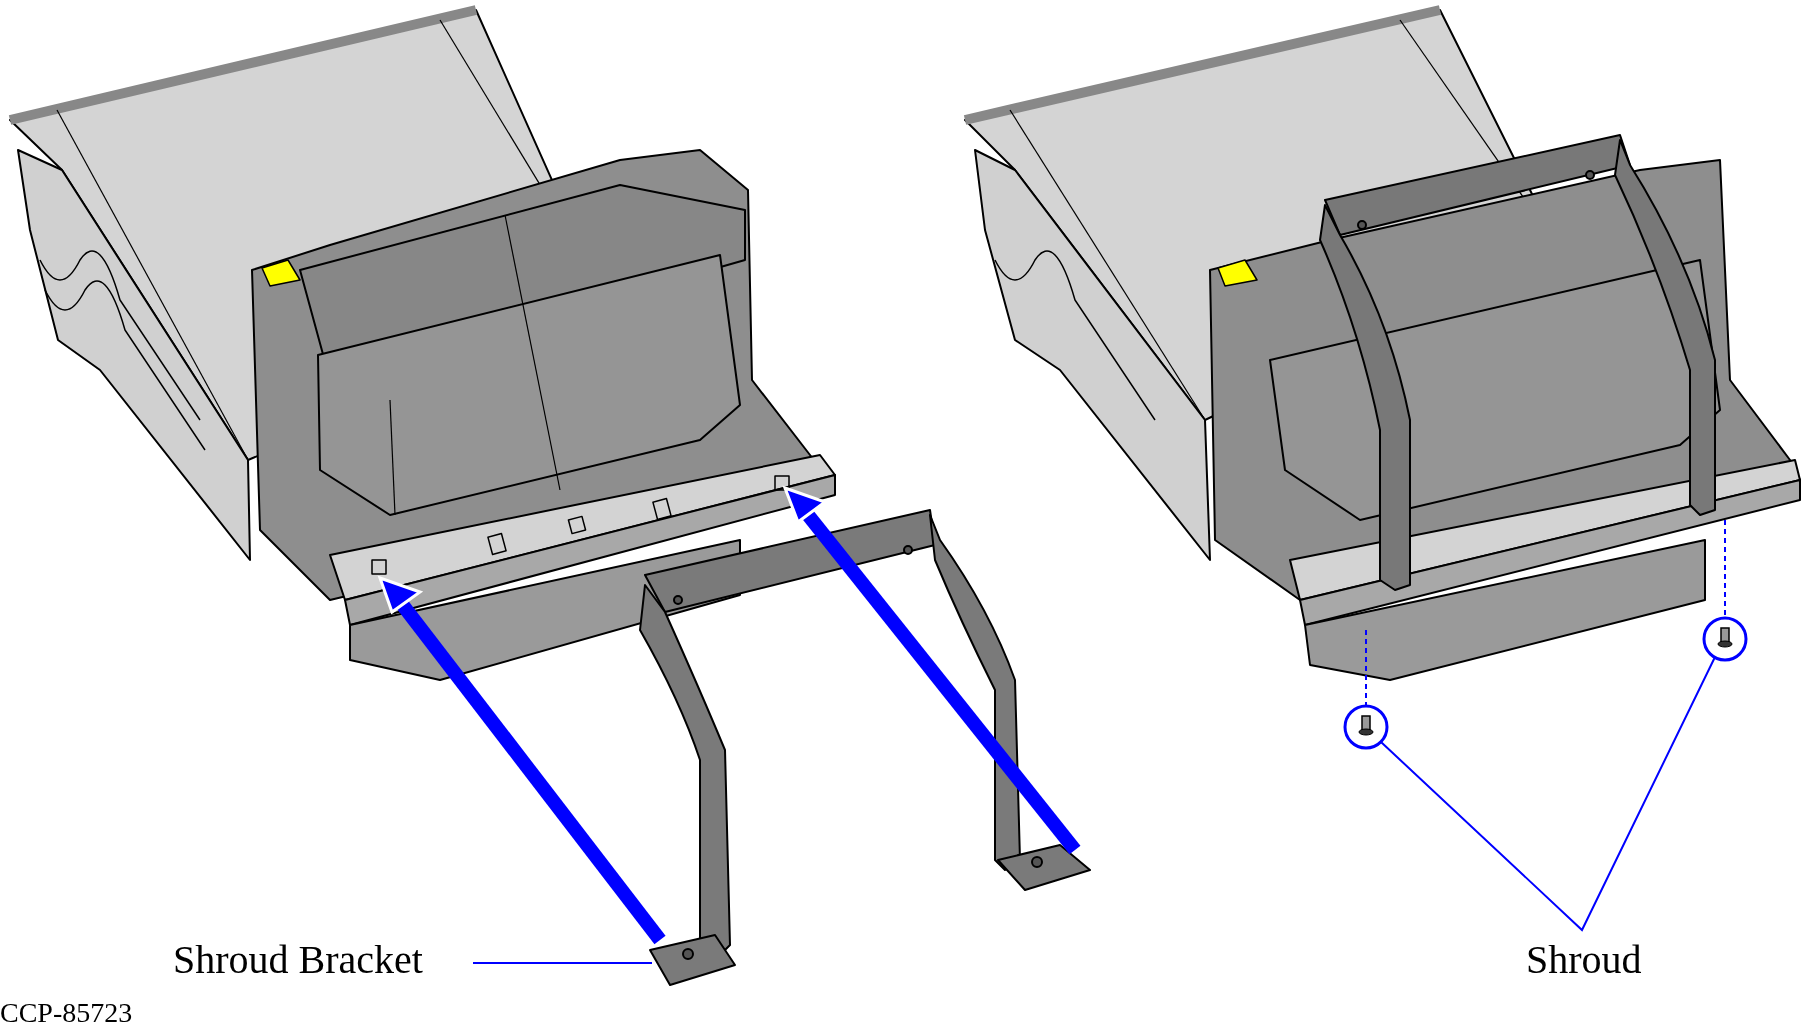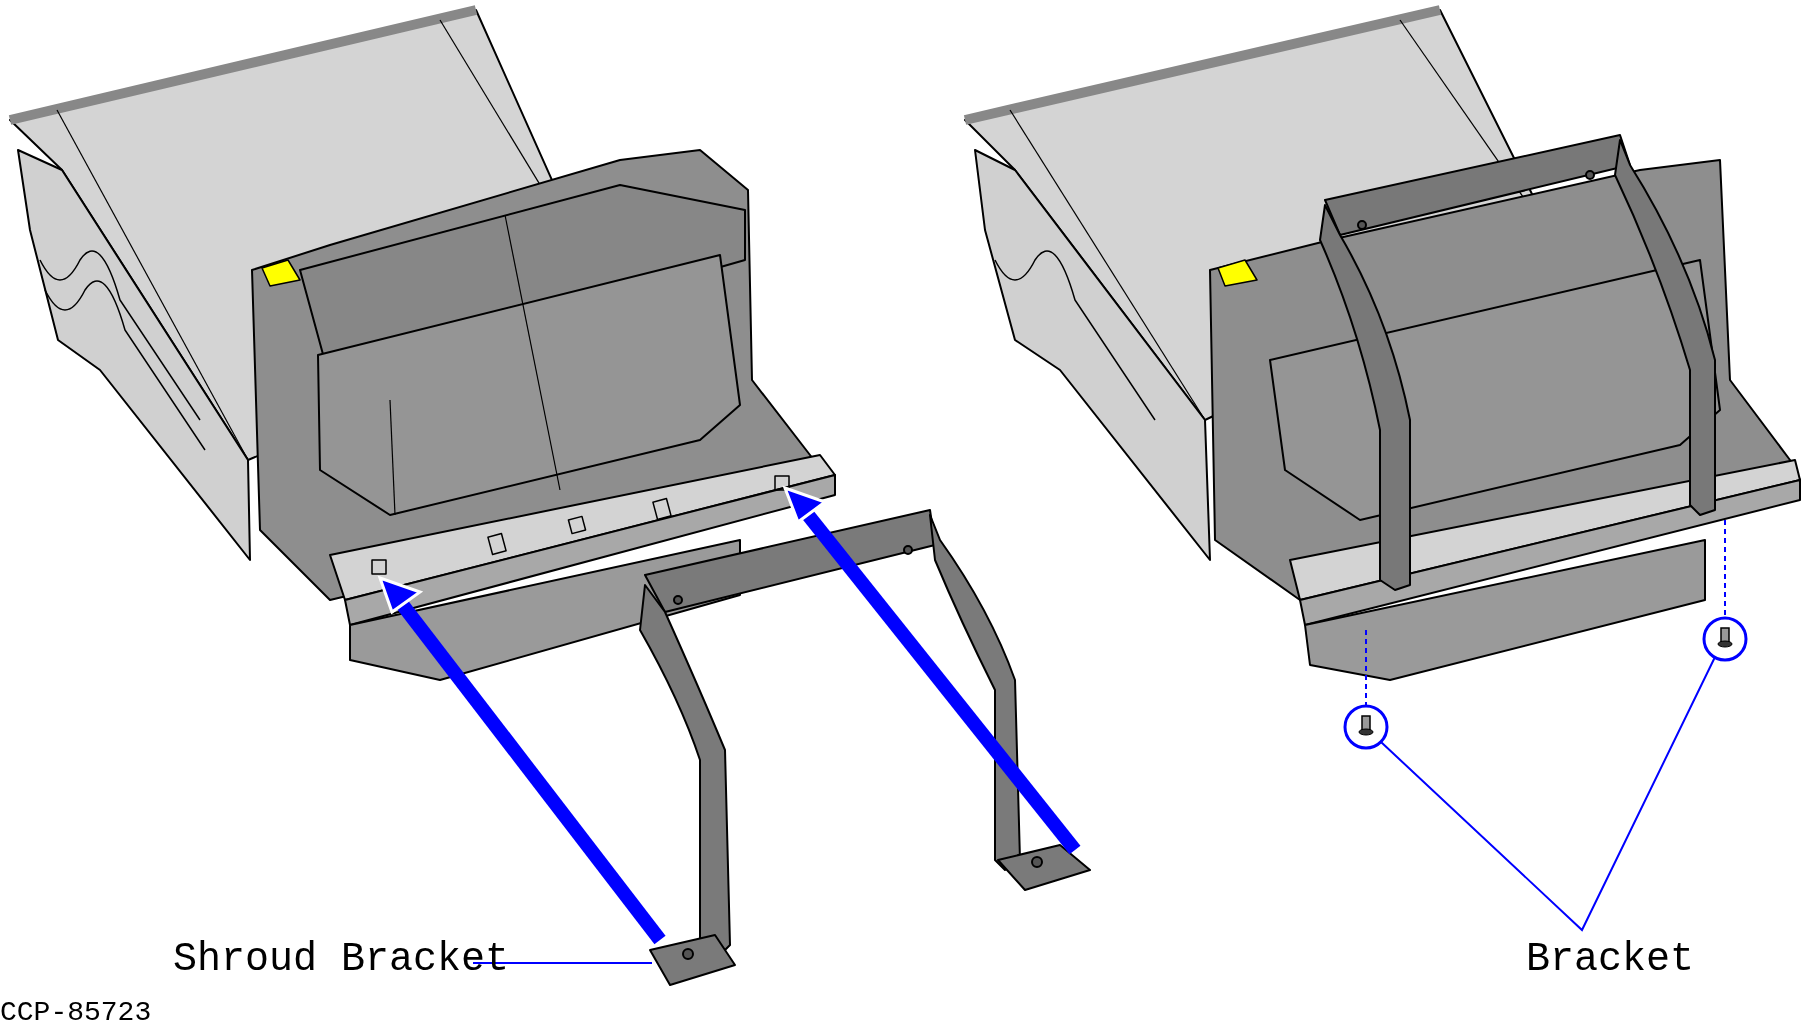--- a/index.html
+++ b/index.html
@@ -1,18 +1,18 @@
 <!DOCTYPE html>
 <html><head>
 <meta charset="utf-8">
 <style>
   html, body { margin:0; padding:0; background:#ffffff; }
   body { width:1807px; height:1024px; position:relative; overflow:hidden; font-family:"Liberation Sans", sans-serif; }
   svg { position:absolute; left:0; top:0; }
-  .label { position:absolute; color:#000; font-family:Liberation Mono, monospace; white-space:nowrap; line-height:1; }
+  .label { position:absolute; color:#000; font-family:Liberation Serif, serif; white-space:nowrap; line-height:1; }
   .lbl-bracket { left:173px; top:940px; font-size:40px; }
   .lbl-screws { left:1526px; top:940px; font-size:40px; }
   .lbl-code { left:0px; top:999px; font-size:28px; }
 </style>
 </head>
 <body>
 
 <svg width="1807" height="1024" viewBox="0 0 1807 1024" xmlns="http://www.w3.org/2000/svg">
 
   <g stroke="#000" stroke-width="2" stroke-linejoin="round">
@@ -102,14 +102,14 @@
     </g>
     <g>
       <rect x="1721" y="628" width="8" height="14" fill="#999" stroke="#000" stroke-width="1.5"></rect>
       <ellipse cx="1725" cy="644" rx="7" ry="3" fill="#333" stroke="#000" stroke-width="1"></ellipse>
     </g>
     <polyline points="1381,742 1582,930 1715,657" fill="none" stroke="#0000ff" stroke-width="2"></polyline>
   </g>
 </svg>
 
 <div class="label lbl-bracket">Shroud Bracket</div>
-<div class="label lbl-screws">Bracket</div>
+<div class="label lbl-screws">Shroud</div>
 <div class="label lbl-code">CCP-85723</div>
 
 </body></html>

